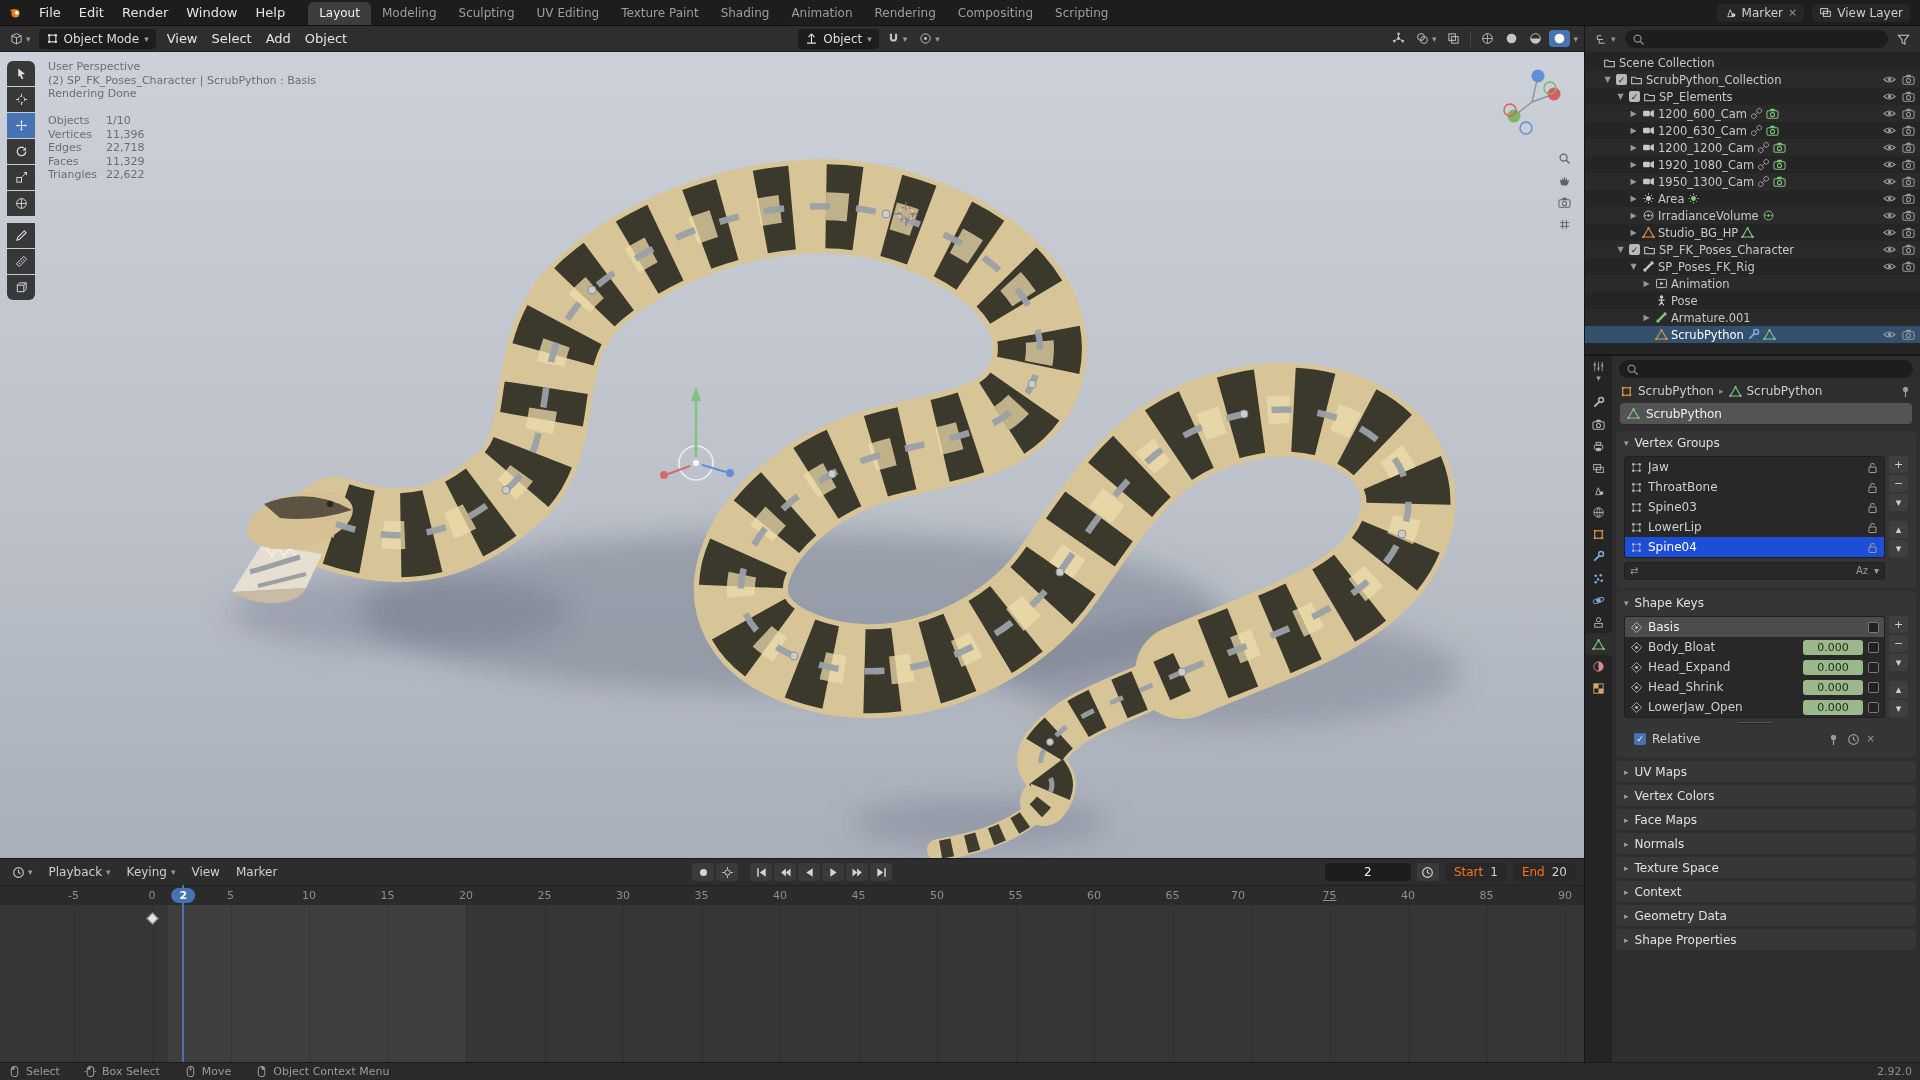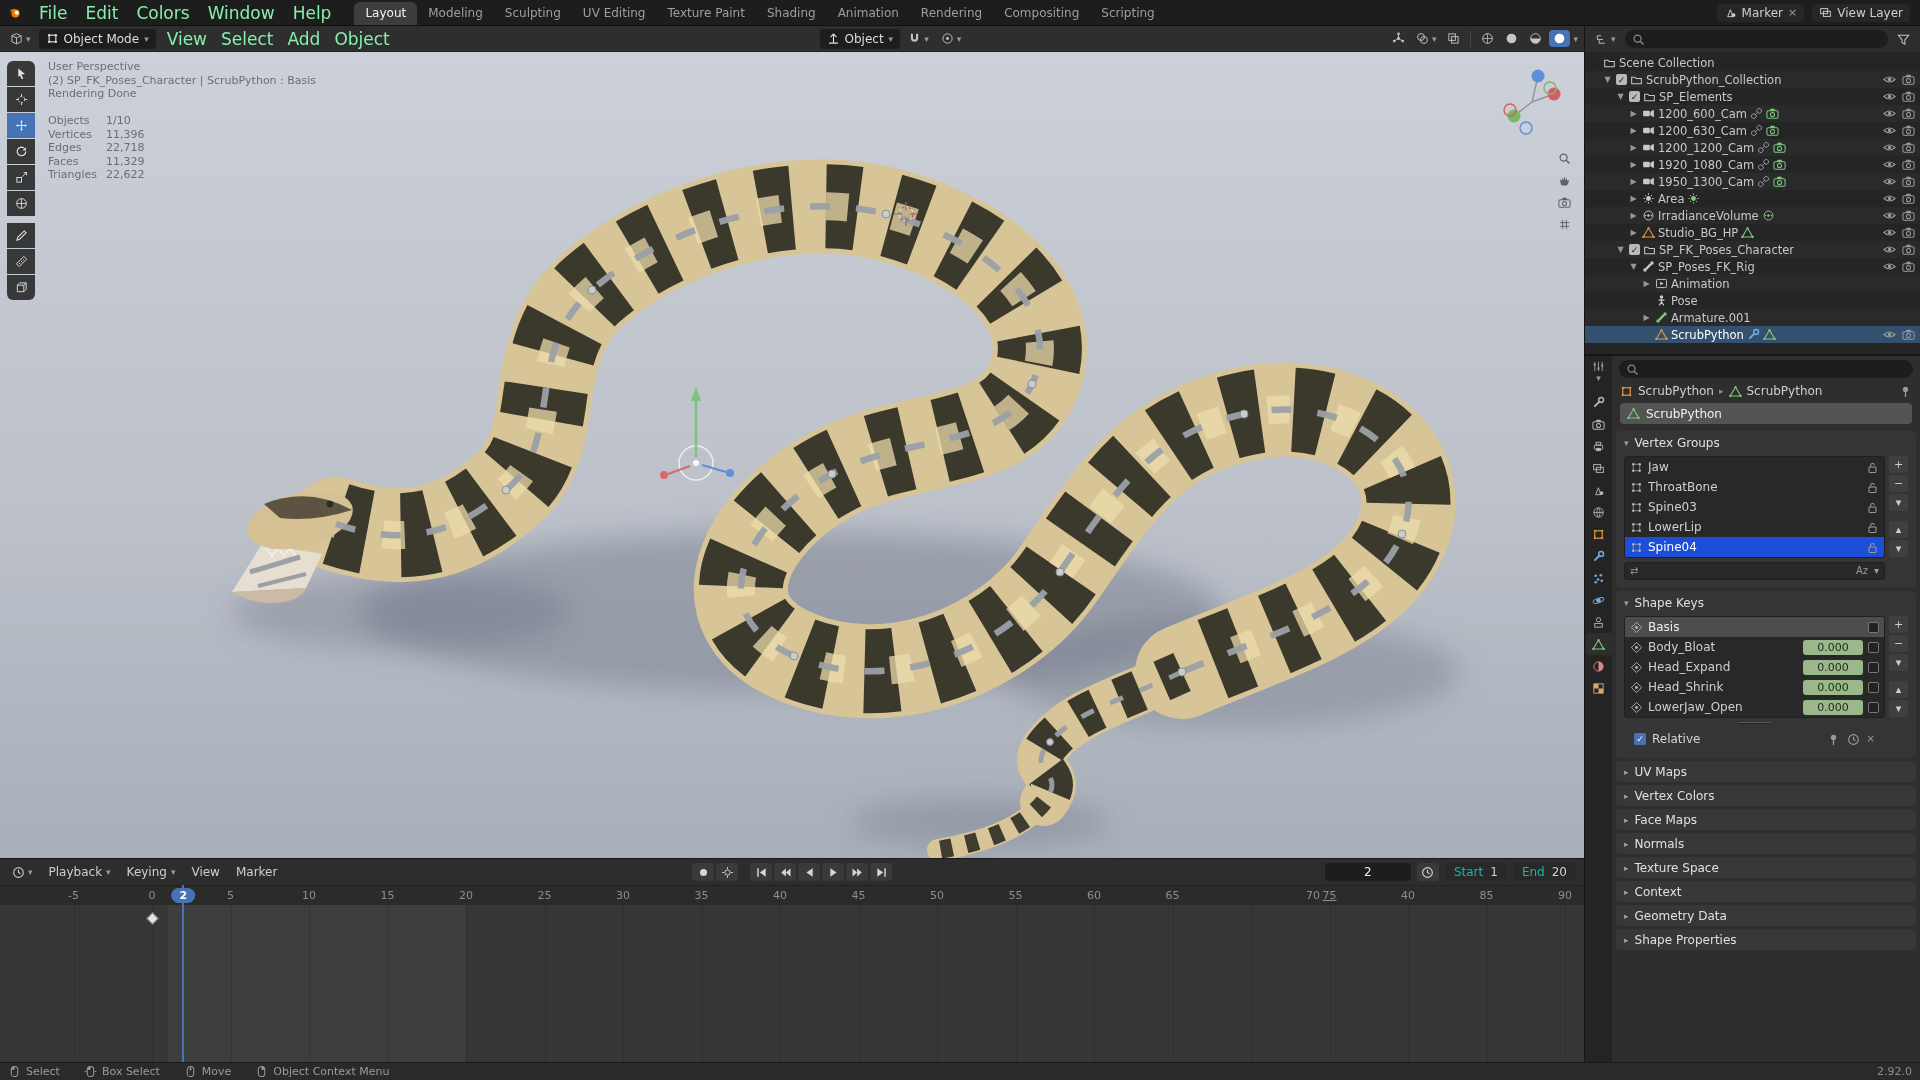--- a/index.html
+++ b/index.html
@@ -7,21 +7,21 @@
   font-family:"DejaVu Sans","Liberation Sans",sans-serif;font-size:12px;color:#d0d0d0}
 .app{width:1920px;height:1080px;display:flex;flex-direction:column}
 .icn{display:inline-flex;align-items:center;justify-content:center;line-height:0;flex:none}
 .icn svg{display:block}
 .icn.txt{font-size:10px;line-height:1;color:currentColor}
 
 
 .topbar{height:26px;background:#1d1d1d;display:flex;align-items:stretch;border-bottom:1px solid #101010;flex:none}
 .logo{width:30px;display:flex;align-items:center;justify-content:center}
 .menus{display:flex;align-items:center}
-.menu-item{padding:0 9px;color:#86efac;font-size:17px}
+.menu-item{padding:0 9px;color:#e5e5e5;font-size:13px}
 .tabs{display:flex;align-items:flex-end;margin-left:14px;overflow:hidden}
 .tab{padding:4px 11px 5px;color:#9e9e9e;font-size:12px;border-radius:6px 6px 0 0;white-space:nowrap}
 .tab.active{background:#3d3d3d;color:#f0f0f0}
 .tb-right{margin-left:auto;display:flex;align-items:center;gap:8px;padding-right:10px}
 .tb-field{display:flex;align-items:center;gap:5px;background:#262626;border-radius:4px;padding:2px 7px;color:#cfcfcf}
 .tb-x{color:#9a9a9a;font-size:11px}
 
 
 .main{flex:1;display:flex;min-height:0}
 .left-col{flex:1;display:flex;flex-direction:column;min-width:0}
@@ -107,21 +107,21 @@
 
 .timeline{height:204px;display:flex;flex-direction:column;background:#303030;border-top:1px solid #1a1a1a;flex:none;position:relative}
 .tl-header{height:26px;background:#2d2d2d;display:flex;align-items:center;padding:0 8px;gap:4px;position:relative;flex:none}
 .tl-menus{display:flex;align-items:center}
 .tl-menu{display:flex;align-items:center;gap:4px;padding:0 8px;color:#cfcfcf}
 .tl-center{position:absolute;left:50%;transform:translateX(-50%);display:flex;gap:2px;align-items:center}
 .tbtn{width:22px;height:18px;display:flex;align-items:center;justify-content:center;background:#3a3a3a;border-radius:3px;color:#d5d5d5}
 .tl-right{margin-left:auto;display:flex;gap:6px;align-items:center}
 .frame-field{width:86px;background:#1d1d1d;border-radius:4px;text-align:center;color:#f0f0f0;padding:2px 0}
 .se-field{background:#282828;border-radius:4px;padding:2px 9px;display:flex;gap:7px}
-.se-field .lb{color:#14b8a6}
+.se-field .lb{color:#f97316}
 .tl-ruler{height:20px;background:#2b2b2b;position:relative;border-top:1px solid #222;flex:none}
 .rnum{position:absolute;top:3px;transform:translateX(-50%);color:#8e8e8e;font-size:11px}
 .tl-tracks{flex:1;background:#363636;position:relative;overflow:hidden}
 .range-shade{position:absolute;top:0;bottom:0;background:#3e3e3e}
 .vline{position:absolute;top:0;bottom:0;width:1px;background:rgba(0,0,0,.13)}
 .playhead-line{position:absolute;width:2px;background:#4772b3;top:26px;bottom:0;z-index:3}
 .playhead-pill{position:absolute;transform:translateX(-50%);background:#4772b3;color:#fff;font-size:11px;font-weight:bold;padding:1px 8px;border-radius:8px;top:2px;z-index:4}
 .keyframe{position:absolute;width:9px;height:9px;background:#e4e4e4;border:1px solid #6a6a6a;transform:rotate(45deg);z-index:2}
 
 
@@ -138,21 +138,21 @@
     <span class="logo icn">
         <svg viewBox="0 0 14 14" width="13" height="13">
           <circle cx="7" cy="8" r="4.4" fill="#e87d0d"></circle>
           <circle cx="8.4" cy="7.2" r="2.1" fill="#fff"></circle>
           <path d="M1.5 5.2 L6.5 3.8" stroke="#e87d0d" stroke-width="1.6"></path>
         </svg>
       </span>
     <nav class="menus" id="topbar-menus">
         <span class="menu-item">File</span>
         <span class="menu-item">Edit</span>
-        <span class="menu-item">Colors</span>
+        <span class="menu-item">Render</span>
         <span class="menu-item">Window</span>
         <span class="menu-item">Help</span>
       </nav>
     <div class="tabs" id="workspace-tabs">
         <span class="tab active">Layout</span>
         <span class="tab">Modeling</span>
         <span class="tab">Sculpting</span>
         <span class="tab">UV Editing</span>
         <span class="tab">Texture Paint</span>
         <span class="tab">Shading</span>
@@ -645,21 +645,21 @@
             <span class="rnum" style="left: 466px;">20</span>
             <span class="rnum" style="left: 544.5px;">25</span>
             <span class="rnum" style="left: 623px;">30</span>
             <span class="rnum" style="left: 701.5px;">35</span>
             <span class="rnum" style="left: 780px;">40</span>
             <span class="rnum" style="left: 858.5px;">45</span>
             <span class="rnum" style="left: 937px;">50</span>
             <span class="rnum" style="left: 1015.5px;">55</span>
             <span class="rnum" style="left: 1094px;">60</span>
             <span class="rnum" style="left: 1172.5px;">65</span>
-            <span class="rnum" style="left: 1313px;">70</span>
+            <span class="rnum" style="left: 1238px;">70</span>
             <span class="rnum" style="left: 1329.5px; text-decoration: underline;">75</span>
             <span class="rnum" style="left: 1408px;">40</span>
             <span class="rnum" style="left: 1486.5px;">85</span>
             <span class="rnum" style="left: 1565px;">90</span>
             <div class="playhead-pill" style="left: 183.4px;">2</div>
           </div>
         <div class="tl-tracks" id="tl-tracks">
             <div class="range-shade" style="left: 167.7px; width: 298.3px;"></div>
             <div class="vline" style="left: 73.5px;"></div>
             <div class="vline" style="left: 152px;"></div>

